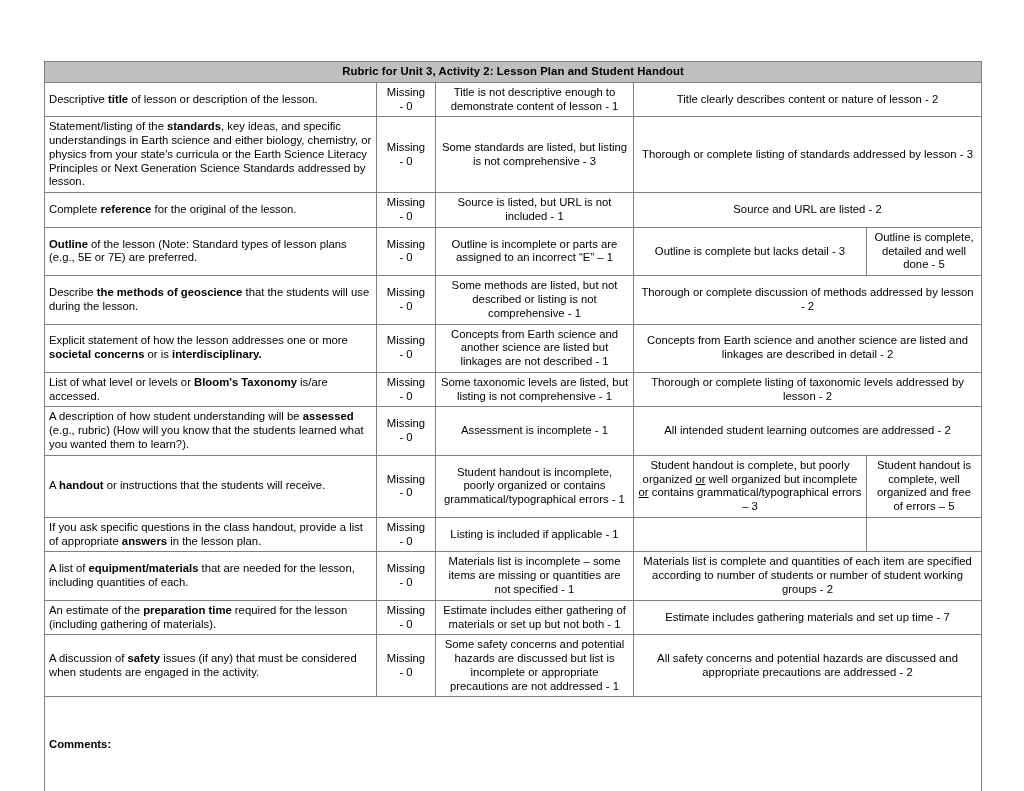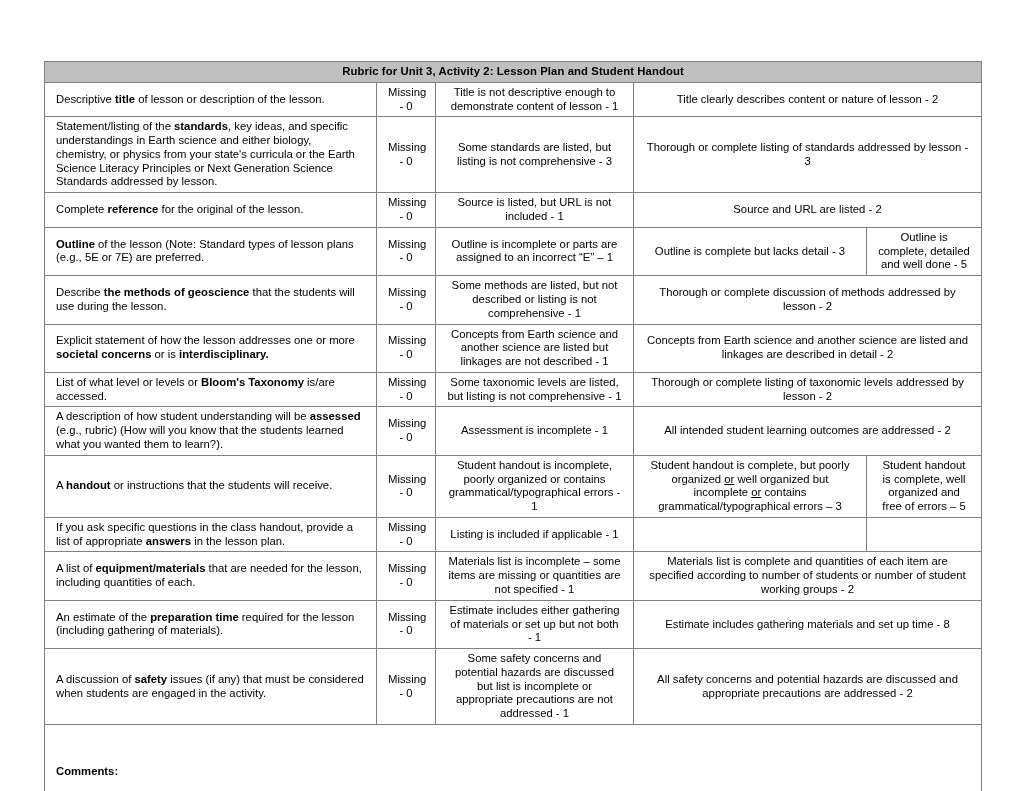--- a/index.html
+++ b/index.html
@@ -26,21 +26,21 @@
     top: 61px;
     width: 937px;
   }
   table.rubric {
     width: 937px;
     border-collapse: collapse;
     table-layout: fixed;
   }
   table.rubric td {
     border: 1px solid #808080;
-    padding: 3px 11px;
+    padding: 3px 4px;
     font-size: 11.3px;
     line-height: 1.22;
     vertical-align: middle;
     color: #000;
   }
   
   col.c1 { width: 332px; }
   col.c2 { width: 59px; }
   col.c3 { width: 198px; }
   col.c4 { width: 233px; }
@@ -192,21 +192,21 @@
           <tr>
             <td class="crit">A list of <b>equipment/materials</b> that are needed for the lesson, including quantities of each.</td>
             <td class="missing">Missing<br>- 0</td>
             <td class="lvl">Materials list is incomplete – some items are missing or quantities are not specified - 1</td>
             <td class="lvl" colspan="2">Materials list is complete and quantities of each item are specified according to number of students or number of student working groups - 2</td>
           </tr>
           <tr>
             <td class="crit">An estimate of the <b>preparation time</b> required for the lesson (including gathering of materials).</td>
             <td class="missing">Missing<br>- 0</td>
             <td class="lvl">Estimate includes either gathering of materials or set up but not both - 1</td>
-            <td class="lvl" colspan="2">Estimate includes gathering materials and set up time - 8</td>
+            <td class="lvl" colspan="2">Estimate includes gathering materials and set up time - 7</td>
           </tr>
           <tr>
             <td class="crit">A discussion of <b>safety</b> issues (if any) that must be considered when students are engaged in the activity.</td>
             <td class="missing">Missing<br>- 0</td>
             <td class="lvl">Some safety concerns and potential hazards are discussed but list is incomplete or appropriate precautions are not addressed - 1</td>
             <td class="lvl" colspan="2">All safety concerns and potential hazards are discussed and appropriate precautions are addressed - 2</td>
           </tr>
         </tbody>
       <tfoot>
         <tr>

